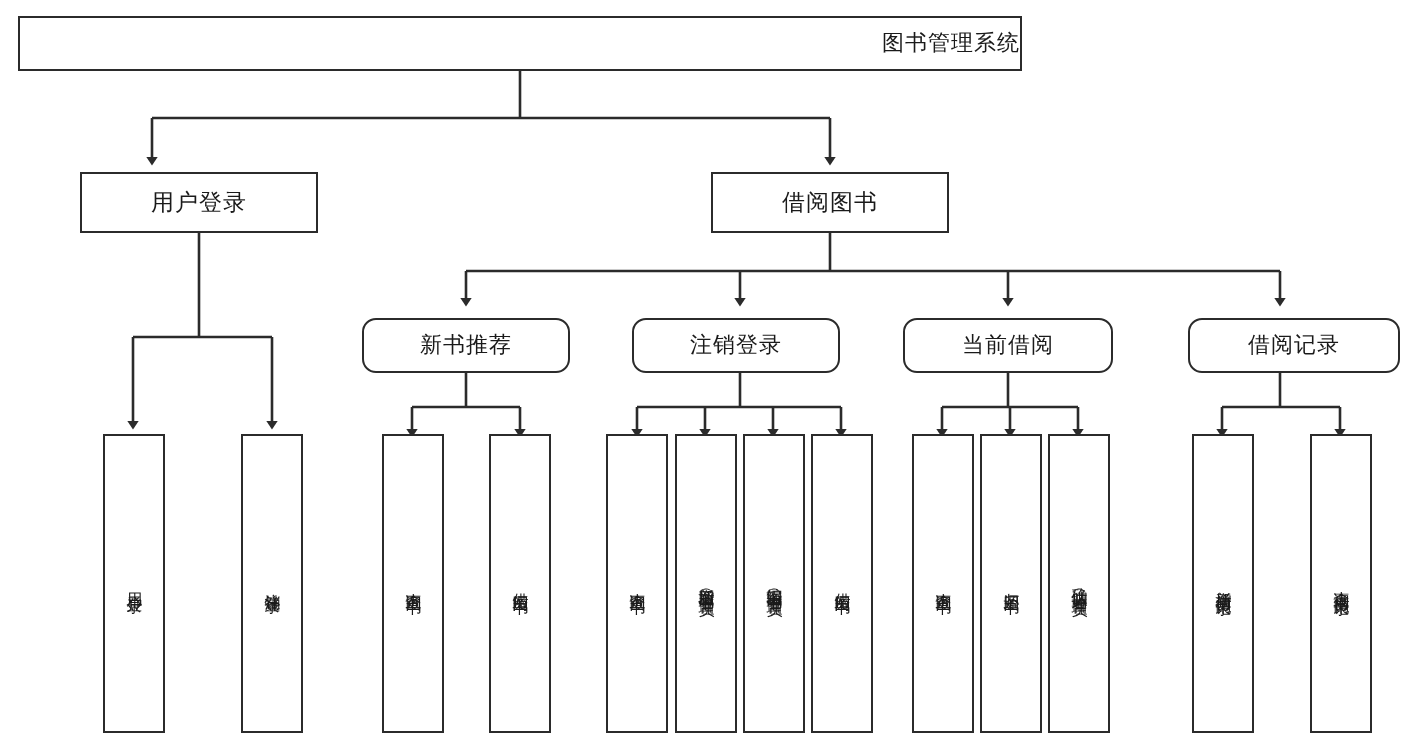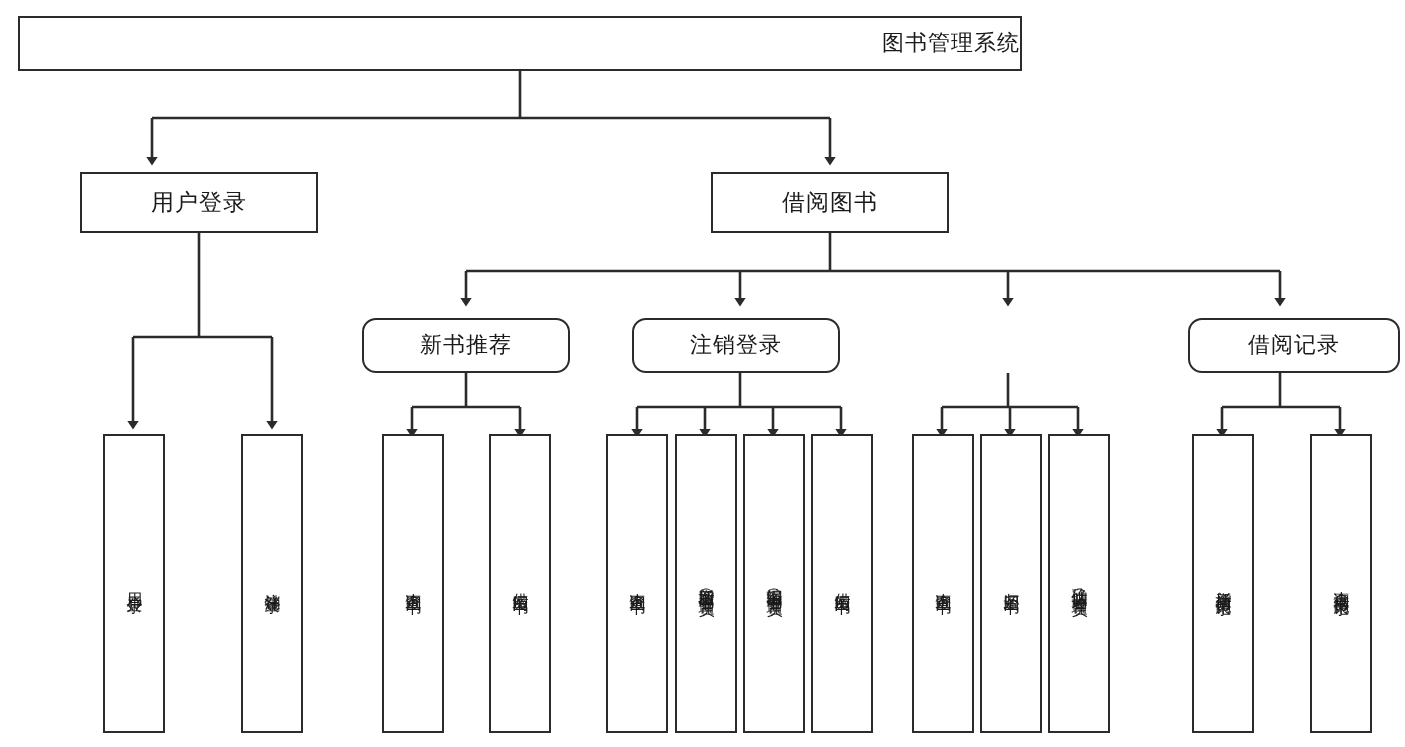--- a/index.html
+++ b/index.html
@@ -143,20 +143,23 @@
   <div class="node level-1" style="left:711px; top:172px; width:238px; height:61px;">
     <span class="label">借阅图书</span>
   </div>
 
   <div class="node level-2" style="left:362px; top:318px; width:208px; height:55px;">
     <span class="label">新书推荐</span>
   </div>
   <div class="node level-2" style="left:632px; top:318px; width:208px; height:55px;">
     <span class="label">注销登录</span>
   </div>
+  <div class="node level-2" style="left:903px; top:318px; width:210px; height:55px;">
+    <span class="label">当前借阅</span>
+  </div>
   <div class="node level-2" style="left:1172px; top:318px; width:212px; height:55px;margin-left:16px;">
     <span class="label">借阅记录</span>
   </div>
 
   <div class="node leaf" style="left:103px; top:434px; width:62px; height:299px;">
     <span class="label">用户登录</span>
   </div>
   <div class="node leaf" style="left:241px; top:434px; width:62px; height:299px;">
     <span class="label">注销登录</span>
   </div>

